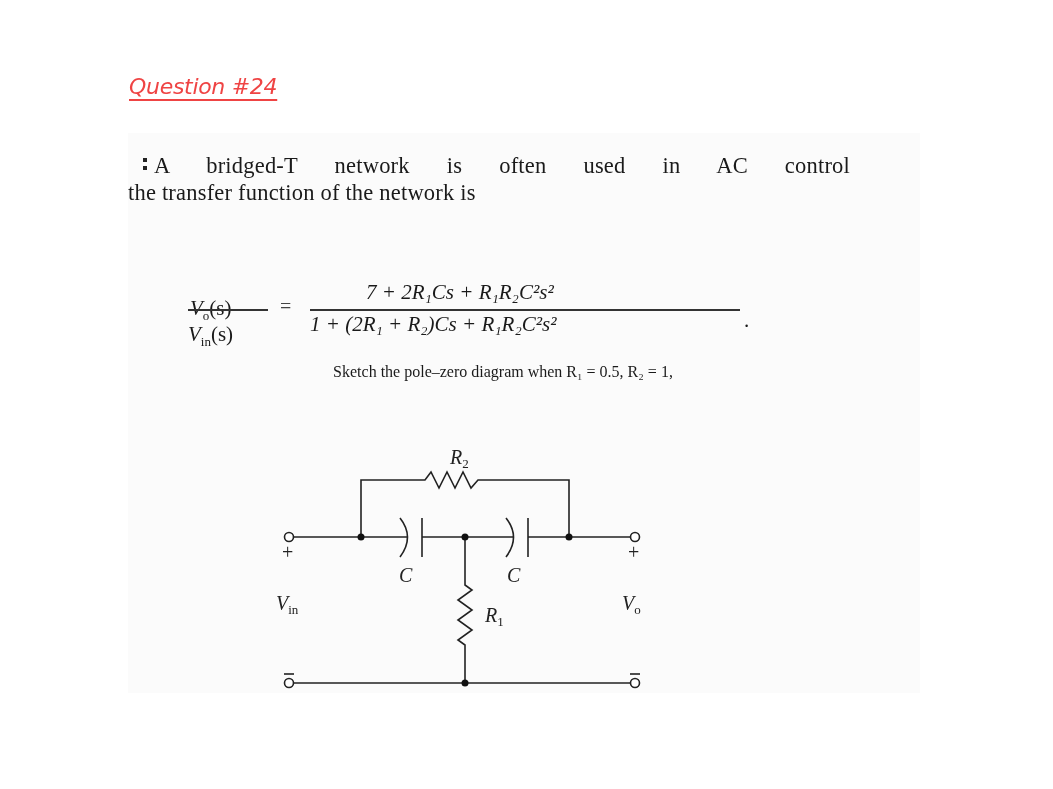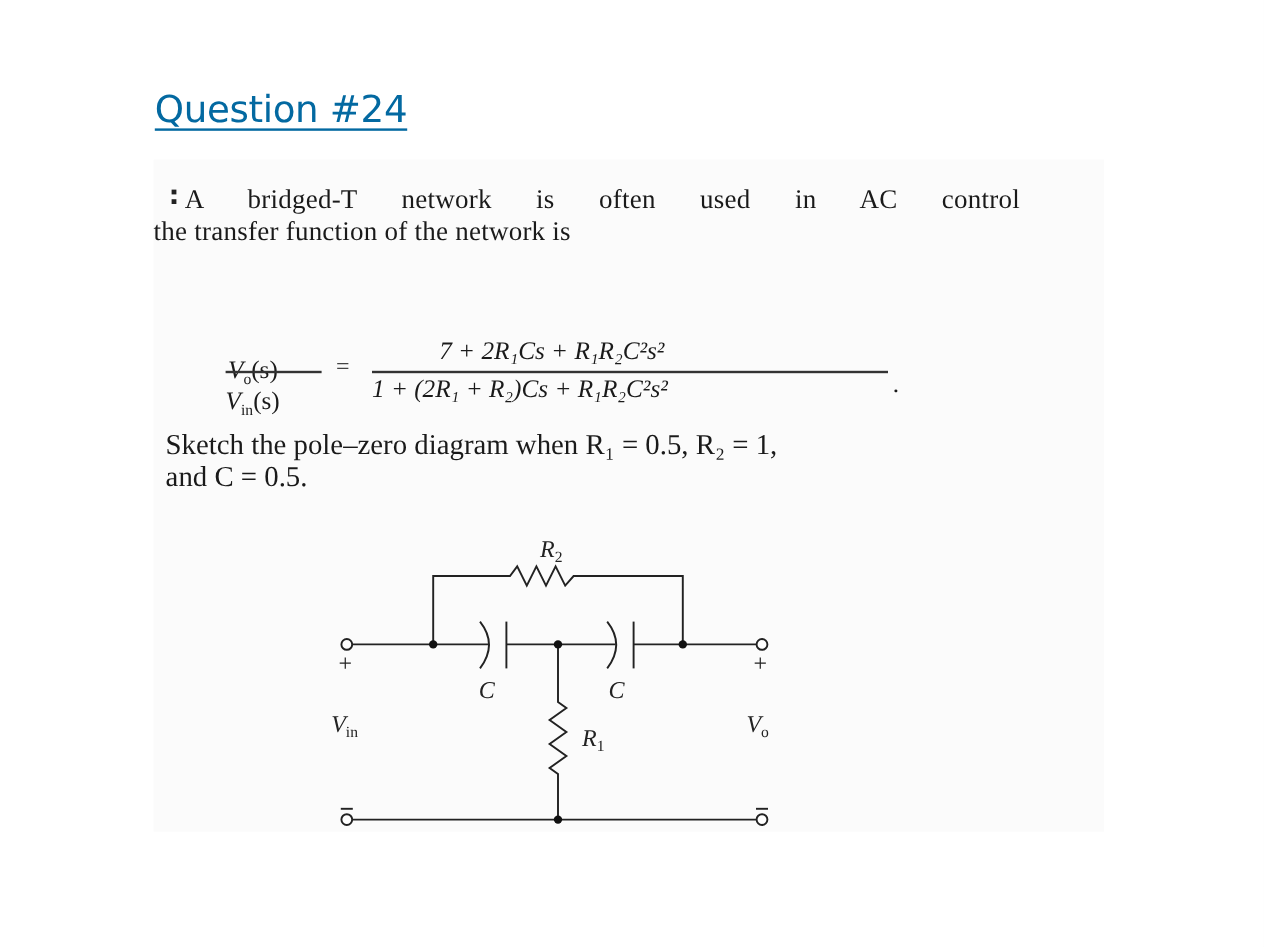--- a/index.html
+++ b/index.html
@@ -2,23 +2,24 @@
 <html><head>
 <meta charset="utf-8">
 <style>
   html, body { margin: 0; padding: 0; }
   body {
     width: 1053px; height: 789px; background: #ffffff; position: relative; overflow: hidden;
     font-family: "Liberation Serif", serif; color: #1a1a1a;
   }
   .slide-title {
     position: absolute; left: 129px; top: 74px;
-    font-family: "DejaVu Sans", sans-serif; font-size: 31px; color: #0369a1;
+    font-family: "DejaVu Sans", sans-serif; font-size: 22px; color: #ef4444;
     text-decoration: underline; text-underline-offset: 5px; text-decoration-thickness: 2px;
     letter-spacing: -0.3px;
+    font-style: italic;
   }
   .scan {
     position: absolute; left: 128px; top: 133px; width: 792px; height: 560px;
     background: #fbfbfb;
   }
   .marker { position: absolute; left: 143px; top: 158px; width: 4px; height: 18px; }
   .marker span { display:block; width:4px; height:4px; background:#222; margin-bottom:4px; }
   .para {
     position: absolute; left: 128px; top: 152px; width: 722px;
     font-size: 22.5px; line-height: 27px; text-align: justify; letter-spacing: 0.2px;
@@ -36,21 +37,21 @@
   .eq .lhs .bar { position:absolute; left:0; top:29px; width:80px; height:1.5px; background:#333; }
   .eq .equals { position:absolute; left:92px; top:15px; font-style:normal; font-size:20px; color:#444; }
   .eq .rhs-num { position:absolute; left:178px; top:0; white-space:nowrap; }
   .eq .rhs-bar { position:absolute; left:122px; top:29px; width:430px; height:1.5px; background:#333; }
   .eq .rhs-den { position:absolute; left:122px; top:32px; white-space:nowrap;font-style:italic; }
   .eq .rhs-dot { position:absolute; left:556px; top:28px; font-style:normal; }
   .up { font-style: normal; }
   sub, sup { font-size: 13px; font-style: normal; }
   .sketch {
     position: absolute; left: 138px; top: 358px; width: 730px;
-    font-size: 24px; line-height: 27px;
+    font-size: 16px; line-height: 27px; text-align: center;
   }
   svg.circuit { position: absolute; left: 250px; top: 440px; }
   .clabel { font-family: "Liberation Serif", serif; font-style: italic; font-size: 20px; fill:#222; }
   .csub { font-family: "Liberation Serif", serif; font-style: normal; font-size: 13px; fill:#222; }
 </style>
 </head>
 <body>
 
 <div class="slide-title">Question #24</div>
 
@@ -74,21 +75,20 @@
   </div>
   <div class="equals">=</div>
   <div class="rhs-num">7 + 2R₁Cs + R₁R₂C²s²</div>
   <div class="rhs-bar"></div>
   <div class="rhs-den">1 + (2R₁ + R₂)Cs + R₁R₂C²s²</div>
   <div class="rhs-dot">.</div>
 </div>
 
 <div class="sketch">
   <div>Sketch the pole–zero diagram when R₁ = 0.5, R₂ = 1,</div>
-  <div>and C = 0.5.</div>
 </div>
 
 <svg class="circuit" width="420" height="260" viewBox="0 0 420 260" fill="none" stroke="#222" stroke-width="1.6">
 
   <g>
     <polyline points="111,97 111,40 175,40 181,32 189,48 197,32 205,48 213,32 221,48 228,40 319,40 319,97"></polyline>
   </g>
 
   <line x1="39" y1="97" x2="157" y2="97"></line>
   <g>

